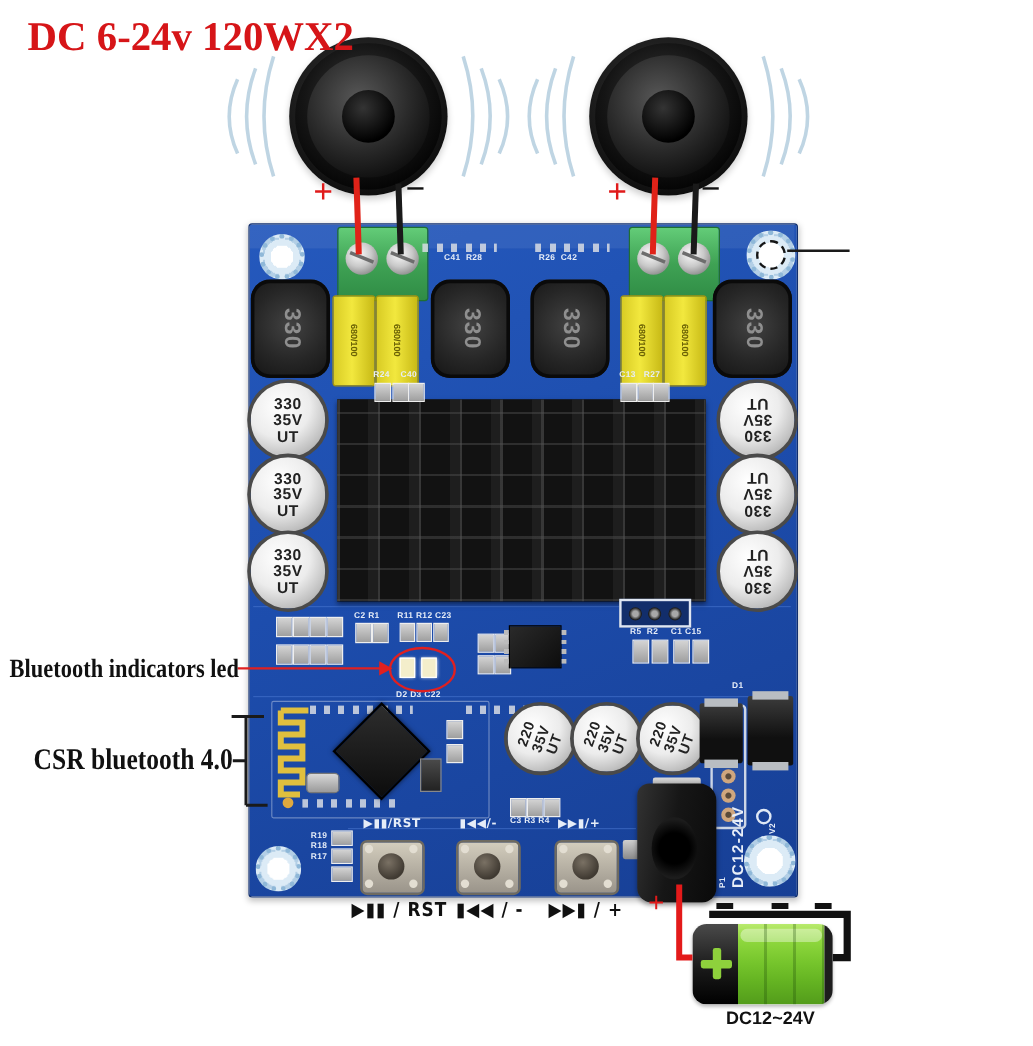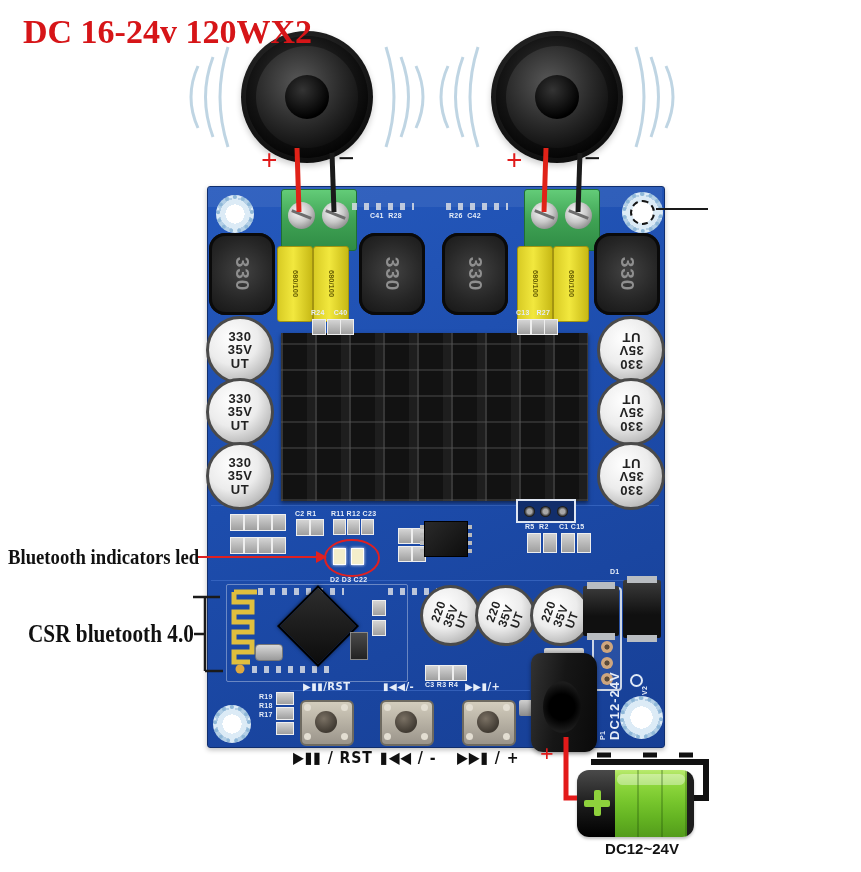--- a/index.html
+++ b/index.html
@@ -367,21 +367,21 @@
     <path d="M194,634 H205 M205,597 V671 M193,597 H220 M205,671 H223" stroke="#1a1a1a" stroke-width="2.5" fill="none"></path>
     <path d="M566,737 V798 H577" stroke="#e31a1a" stroke-width="5" fill="none"></path>
     <path d="M591,762 H706 V798 H694" stroke="#111" stroke-width="6" fill="none"></path>
     <g stroke="#111" stroke-width="5">
       <path d="M597,755 H611"></path>
         <path d="M643,755 H657"></path>
         <path d="M679,755 H693"></path>
     </g>
   </svg>
 
-  <div class="abs serif main-title">DC 16-24v 120WX2</div>
+  <div class="abs serif main-title">DC 6-24v 120WX2</div>
   <div class="abs serif ann-led">Bluetooth indicators led</div>
   <div class="abs serif ann-csr">CSR bluetooth 4.0</div>
 
   <div class="media" style="left:293px;top:748px;">▶▮▮ / RST</div>
   <div class="media" style="left:380px;top:748px;">▮◀◀ / -</div>
   <div class="media" style="left:457px;top:748px;">▶▶▮ / +</div>
 
 </div>
 
 </body></html>

